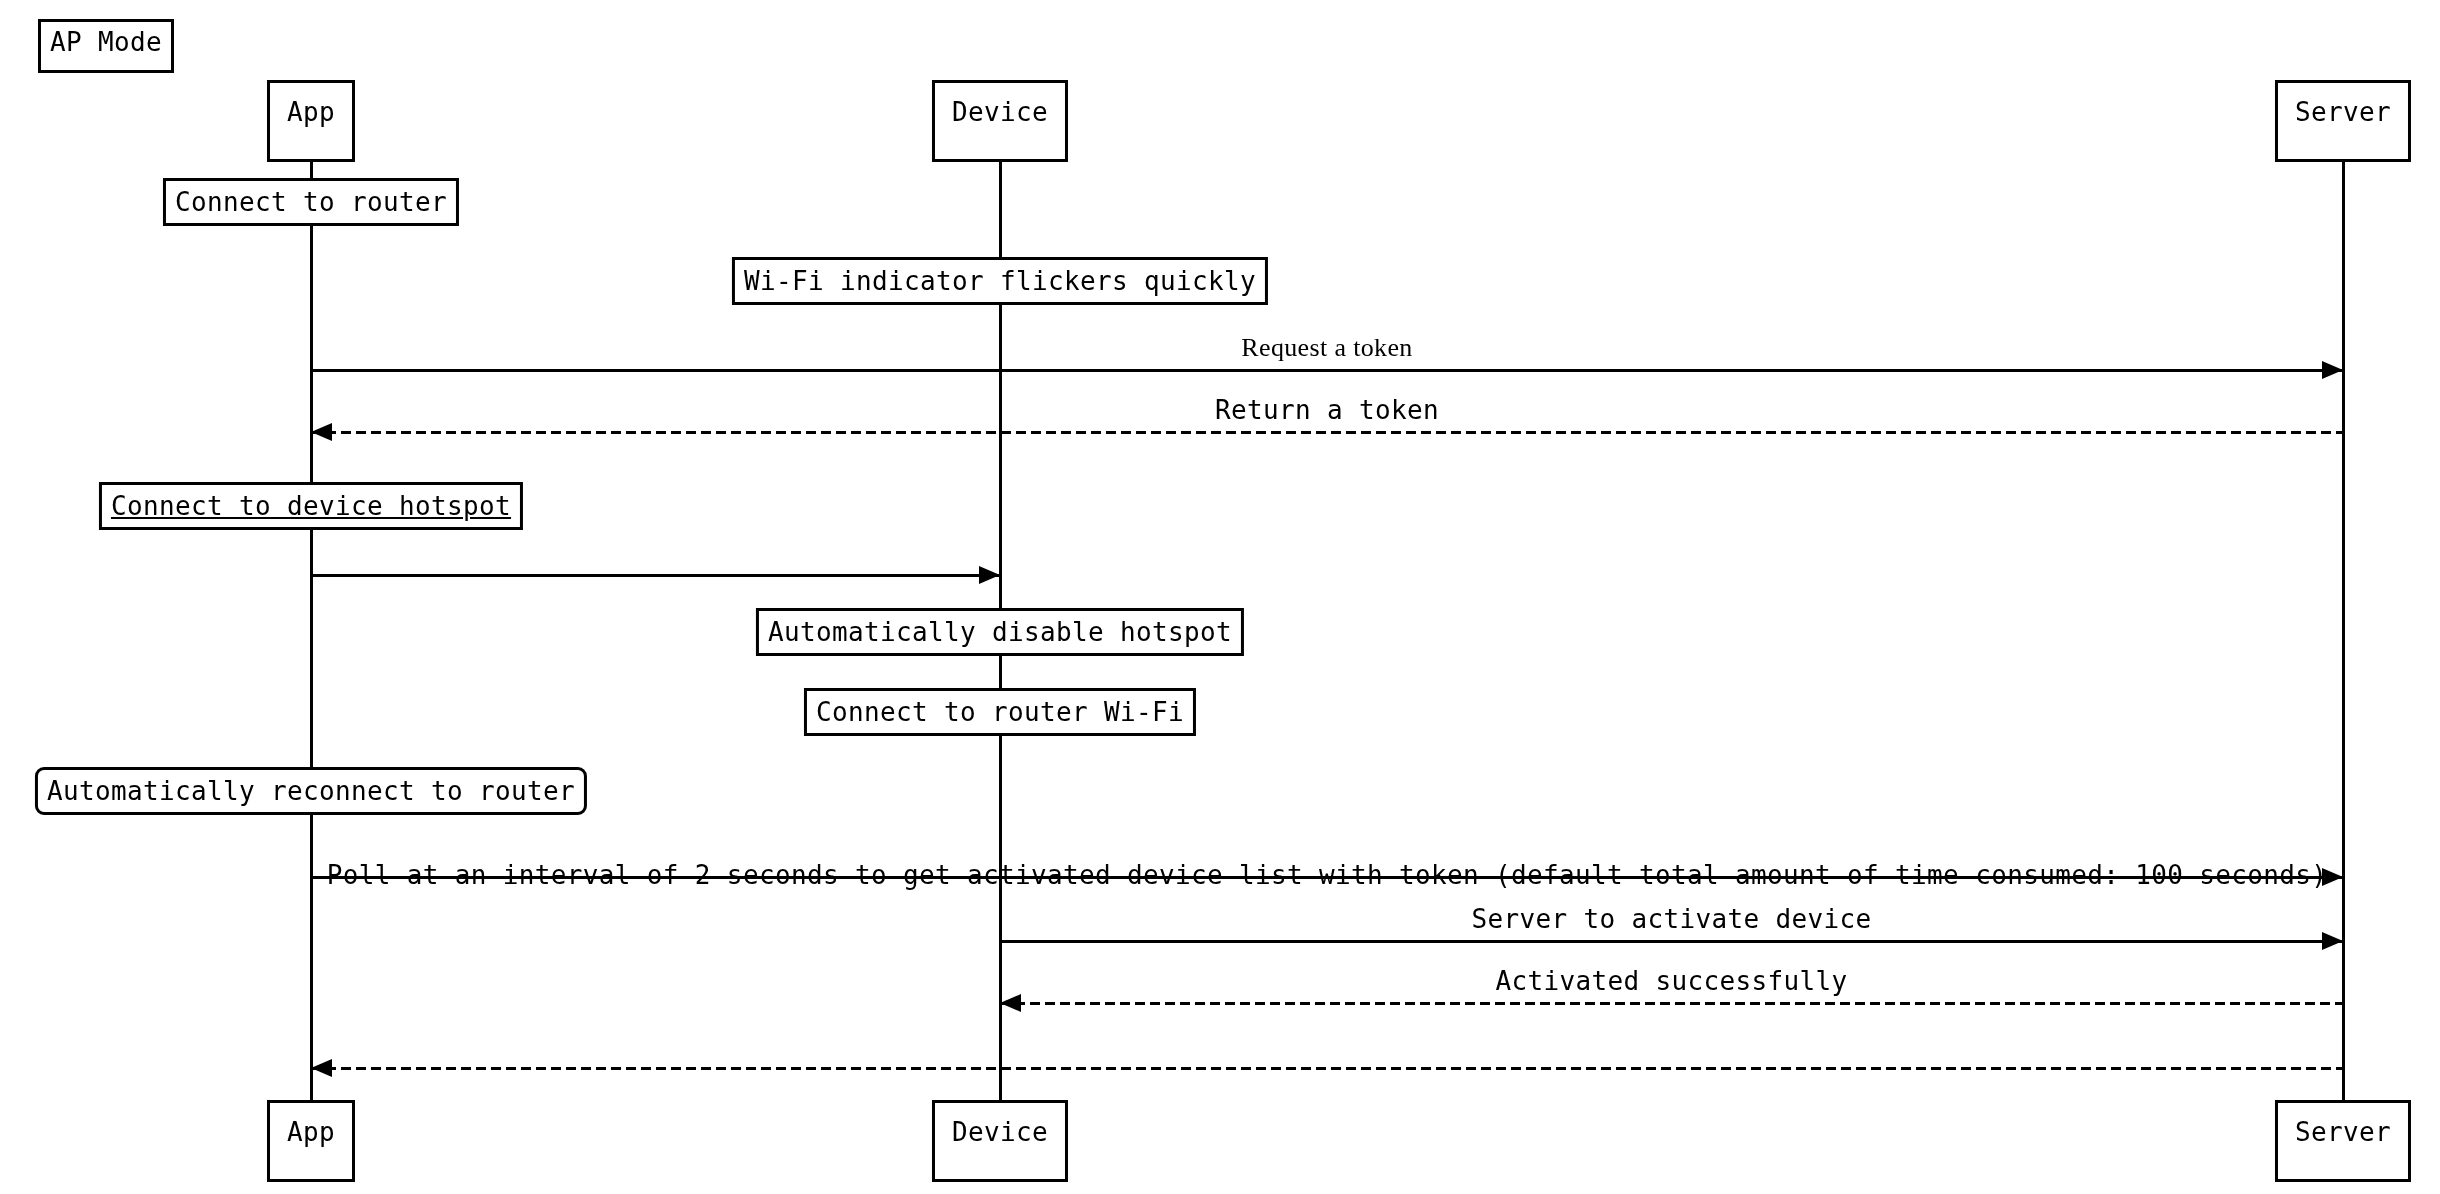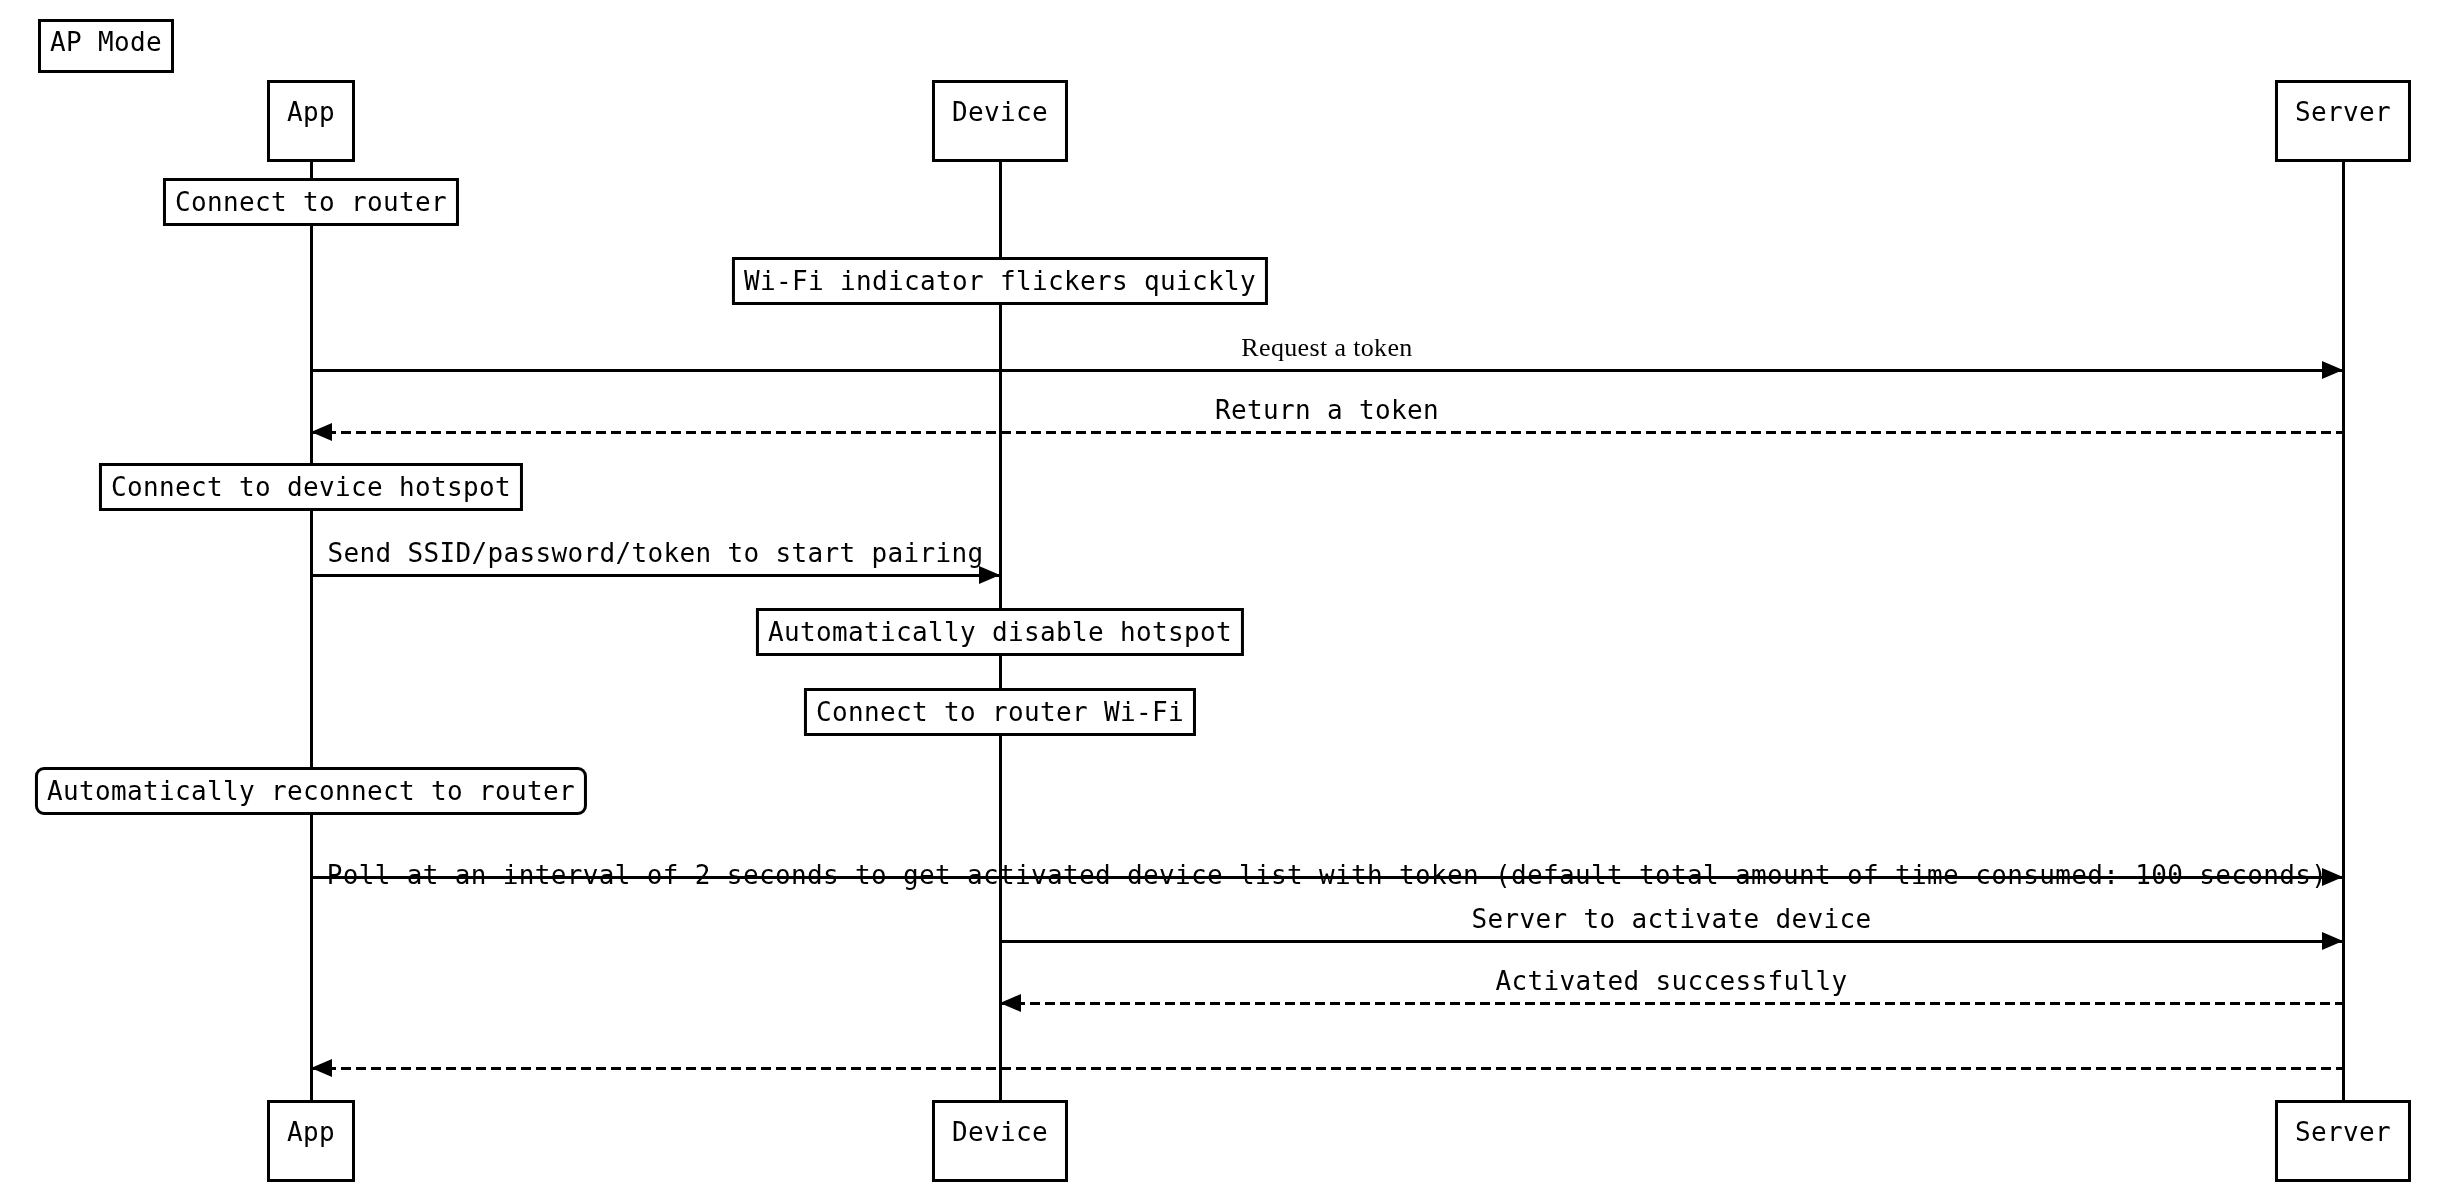--- a/index.html
+++ b/index.html
@@ -84,35 +84,34 @@
     <div class="lifeline" style="left: 998.5px; top: 145px; height: 955px;"></div>
     <div class="lifeline" style="left: 2341.5px; top: 145px; height: 955px;"></div>
     <div class="msg-line solid" style="left: 311px; top: 368.5px; width: 2032px;"></div>
     <div class="arrowhead right" style="left: 2322px; top: 361px;"></div>
     <div class="msg-label" style="left: 1327px; top: 334px; font-family: Liberation Serif, serif;">Request a token</div>
     <div class="msg-line dashed" style="left: 311px; top: 430.5px; width: 2032px;"></div>
     <div class="arrowhead left" style="left: 311px; top: 423px;"></div>
     <div class="msg-label" style="left: 1327px; top: 396px;">Return a token</div>
     <div class="msg-line solid" style="left: 311px; top: 573.5px; width: 689px;"></div>
     <div class="arrowhead right" style="left: 979px; top: 566px;"></div>
-    <div class="msg-label" style="left: 655.5px; top: 539px;">Send SSID/password/token to start pairing</div>
     <div class="msg-line solid" style="left: 311px; top: 875.5px; width: 2032px;"></div>
     <div class="arrowhead right" style="left: 2322px; top: 868px;"></div>
     <div class="msg-label" style="left: 1327px; top: 841px; margin-top: 20px;">Poll at an interval of 2 seconds to get activated device list with token (default total amount of time consumed: 100 seconds)</div>
     <div class="msg-line solid" style="left: 1000px; top: 939.5px; width: 1343px;"></div>
     <div class="arrowhead right" style="left: 2322px; top: 932px;"></div>
     <div class="msg-label" style="left: 1671.5px; top: 905px;">Server to activate device</div>
     <div class="msg-line dashed" style="left: 1000px; top: 1001.5px; width: 1343px;"></div>
     <div class="arrowhead left" style="left: 1000px; top: 994px;"></div>
     <div class="msg-label" style="left: 1671.5px; top: 967px;">Activated successfully</div>
     <div class="msg-line dashed" style="left: 311px; top: 1066.5px; width: 2032px;"></div>
     <div class="arrowhead left" style="left: 311px; top: 1059px;"></div>
     <div class="box note-box" style="left: 311px; top: 178px;">Connect to router</div>
     <div class="box note-box" style="left: 1000px; top: 257px;">Wi-Fi indicator flickers quickly</div>
-    <div class="box note-box" style="left: 311px; top: 463px;">Connect to device hotspot</div>
+    <div class="box note-box" style="left: 311px; top: 482px; text-decoration: underline;">Connect to device hotspot</div>
     <div class="box note-box" style="left: 1000px; top: 608px;">Automatically disable hotspot</div>
     <div class="box note-box" style="left: 1000px; top: 688px;">Connect to router Wi-Fi</div>
     <div class="box note-box" style="left: 311px; top: 767px; border-radius: 9px;">Automatically reconnect to router</div>
     <div class="box actor-box" style="left: 311px; top: 80px;">App</div>
     <div class="box actor-box" style="left: 311px; top: 1100px;">App</div>
     <div class="box actor-box" style="left: 1000px; top: 80px;">Device</div>
     <div class="box actor-box" style="left: 1000px; top: 1100px;">Device</div>
     <div class="box actor-box" style="left: 2343px; top: 80px;">Server</div>
     <div class="box actor-box" style="left: 2343px; top: 1100px;">Server</div>
   </div>

